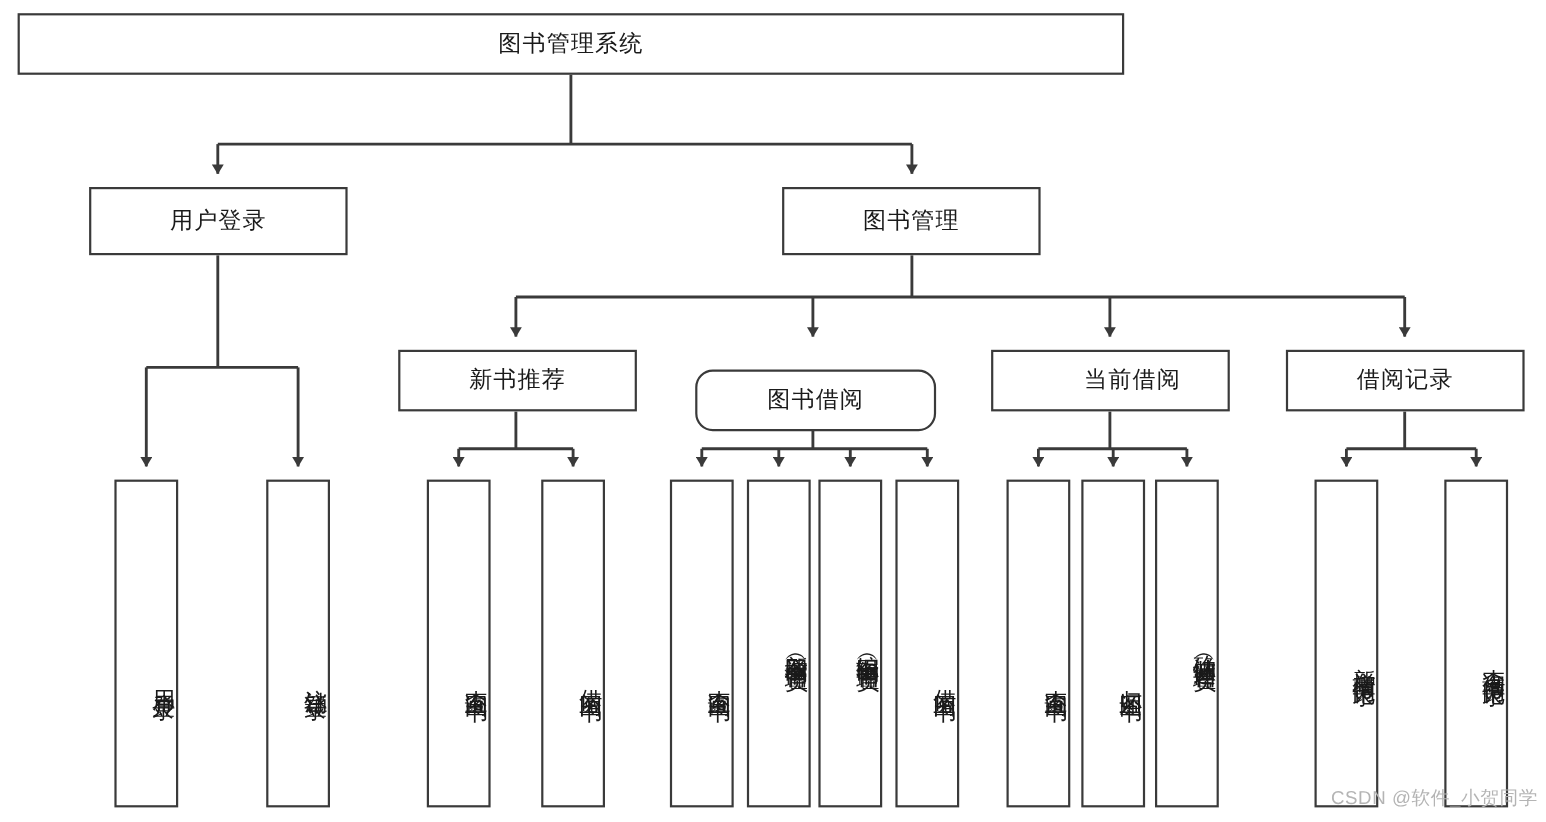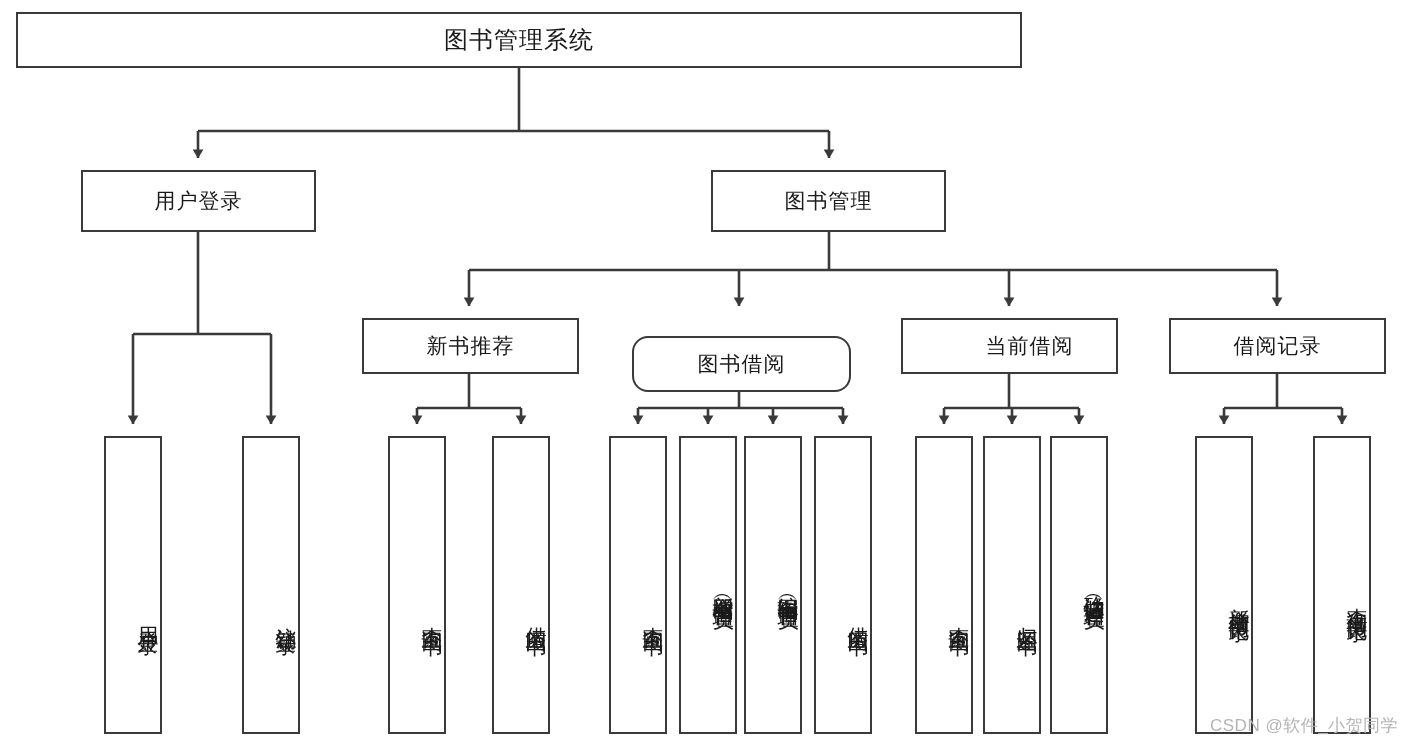--- a/index.html
+++ b/index.html
@@ -54,21 +54,21 @@
   }
   .node-label {
     display: block;
     white-space: pre;
   }
   .node.vert .node-label {
     writing-mode: vertical-rl;
     text-orientation: upright;
   }
   #root-node {
-    font-size: 24px;
+    font-size: 21px;
     align-items: center;
   }
   .watermark {
     position: absolute;
     font-size: 17px;
     color: #b4b4b4;
     white-space: nowrap;
     letter-spacing: 0.5px;
     pointer-events: none;
   }

